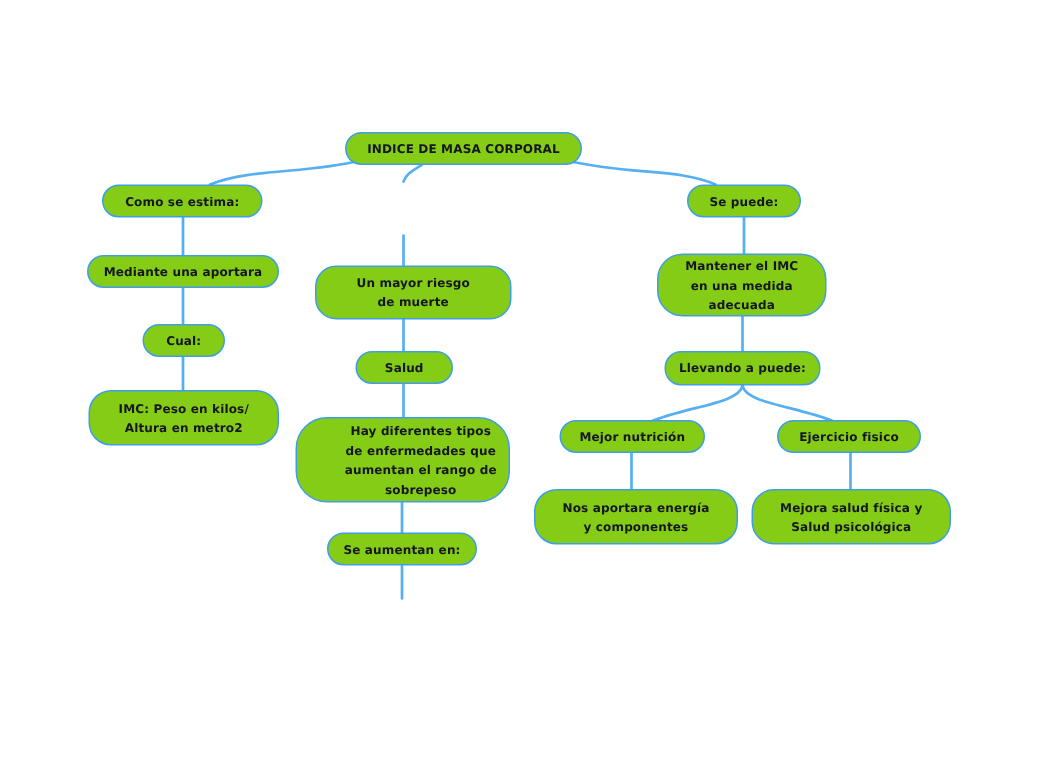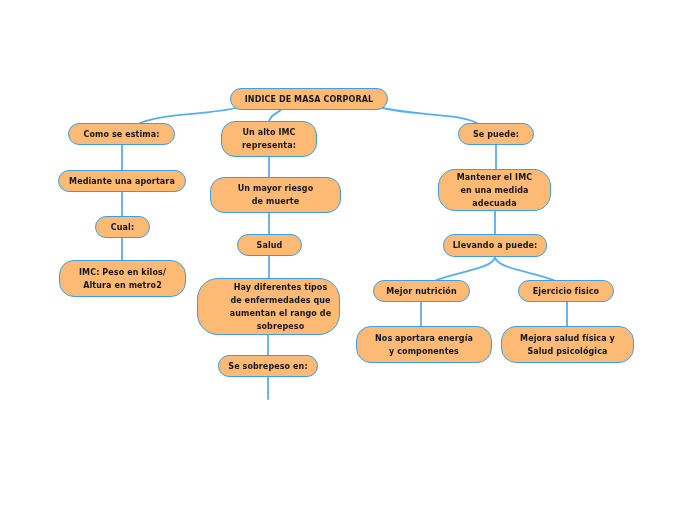--- a/index.html
+++ b/index.html
@@ -3,21 +3,21 @@
 <meta charset="utf-8">
 <style>
   html,body { margin:0; padding:0; background:#ffffff; }
   #canvas {
     position:relative; width:697px; height:520px; background:#ffffff;
     font-family:"DejaVu Sans","Liberation Sans",sans-serif; overflow:hidden;
   }
   #wires { position:absolute; left:0; top:0; width:697px; height:520px; }
   #wires path { fill:none; stroke:#55aff0; stroke-width:1.8; stroke-linecap:round; }
   .node {
-    position:absolute; box-sizing:border-box; background:#fdba74;
+    position:absolute; box-sizing:border-box; background:#84cc16;
     border:1.6px solid #3e9fe8;
     display:flex; align-items:center; justify-content:center;
     text-align:center; white-space:pre-line;
     font-size:8px; font-weight:bold; line-height:13px; color:#16161f;
     letter-spacing:0.1px;
   }
 </style>
 </head>
 <body>
 
@@ -40,22 +40,20 @@
     <path d="M 495 257 C 493 269, 458 271, 434 281"></path>
     <path d="M 495 257 C 497 269, 532 271, 556 281"></path>
     <path d="M 421 302 L 421 326"></path>
     <path d="M 567 302 L 567 326"></path>
   </svg>
 
   <div class="node" style="left:230px; top:88px; width:158px; height:22px; border-radius:11px;">INDICE DE MASA CORPORAL</div>
 
   <div class="node" style="left:68px; top:123px; width:107px; height:22px; border-radius:11px;">Como se estima:</div>
 
-  <div class="node" style="left:221px; top:121px; width:96px; height:36px; border-radius:14px;">Un alto IMC
-representa:</div>
 
   <div class="node" style="left:458px; top:123px; width:76px; height:22px; border-radius:11px;">Se puede:</div>
 
   <div class="node" style="left:58px; top:170px; width:128px; height:22px; border-radius:11px;">Mediante una aportara</div>
 
   <div class="node" style="left:210px; top:177px; width:131px; height:36px; border-radius:14px;">Un mayor riesgo
 de muerte</div>
 
   <div class="node" style="left:438px; top:169px; width:113px; height:42px; border-radius:17px;">Mantener el IMC
 en una medida
@@ -72,21 +70,21 @@
 
   <div class="node" style="left:197px; top:278px; width:143px; height:57px; border-radius:21px;padding-left:24px;">Hay diferentes tipos
 de enfermedades que
 aumentan el rango de
 sobrepeso</div>
 
   <div class="node" style="left:373px; top:280px; width:97px; height:22px; border-radius:11px;">Mejor nutrición</div>
 
   <div class="node" style="left:518px; top:280px; width:96px; height:22px; border-radius:11px;">Ejercicio fisico</div>
 
-  <div class="node" style="left:218px; top:355px; width:100px; height:22px; border-radius:11px;">Se sobrepeso en:</div>
+  <div class="node" style="left:218px; top:355px; width:100px; height:22px; border-radius:11px;">Se aumentan en:</div>
 
   <div class="node" style="left:356px; top:326px; width:136px; height:37px; border-radius:15px;">Nos aportara energía
 y componentes</div>
 
   <div class="node" style="left:501px; top:326px; width:133px; height:37px; border-radius:15px;">Mejora salud física y
 Salud psicológica</div>
 
 
 </div>
 

